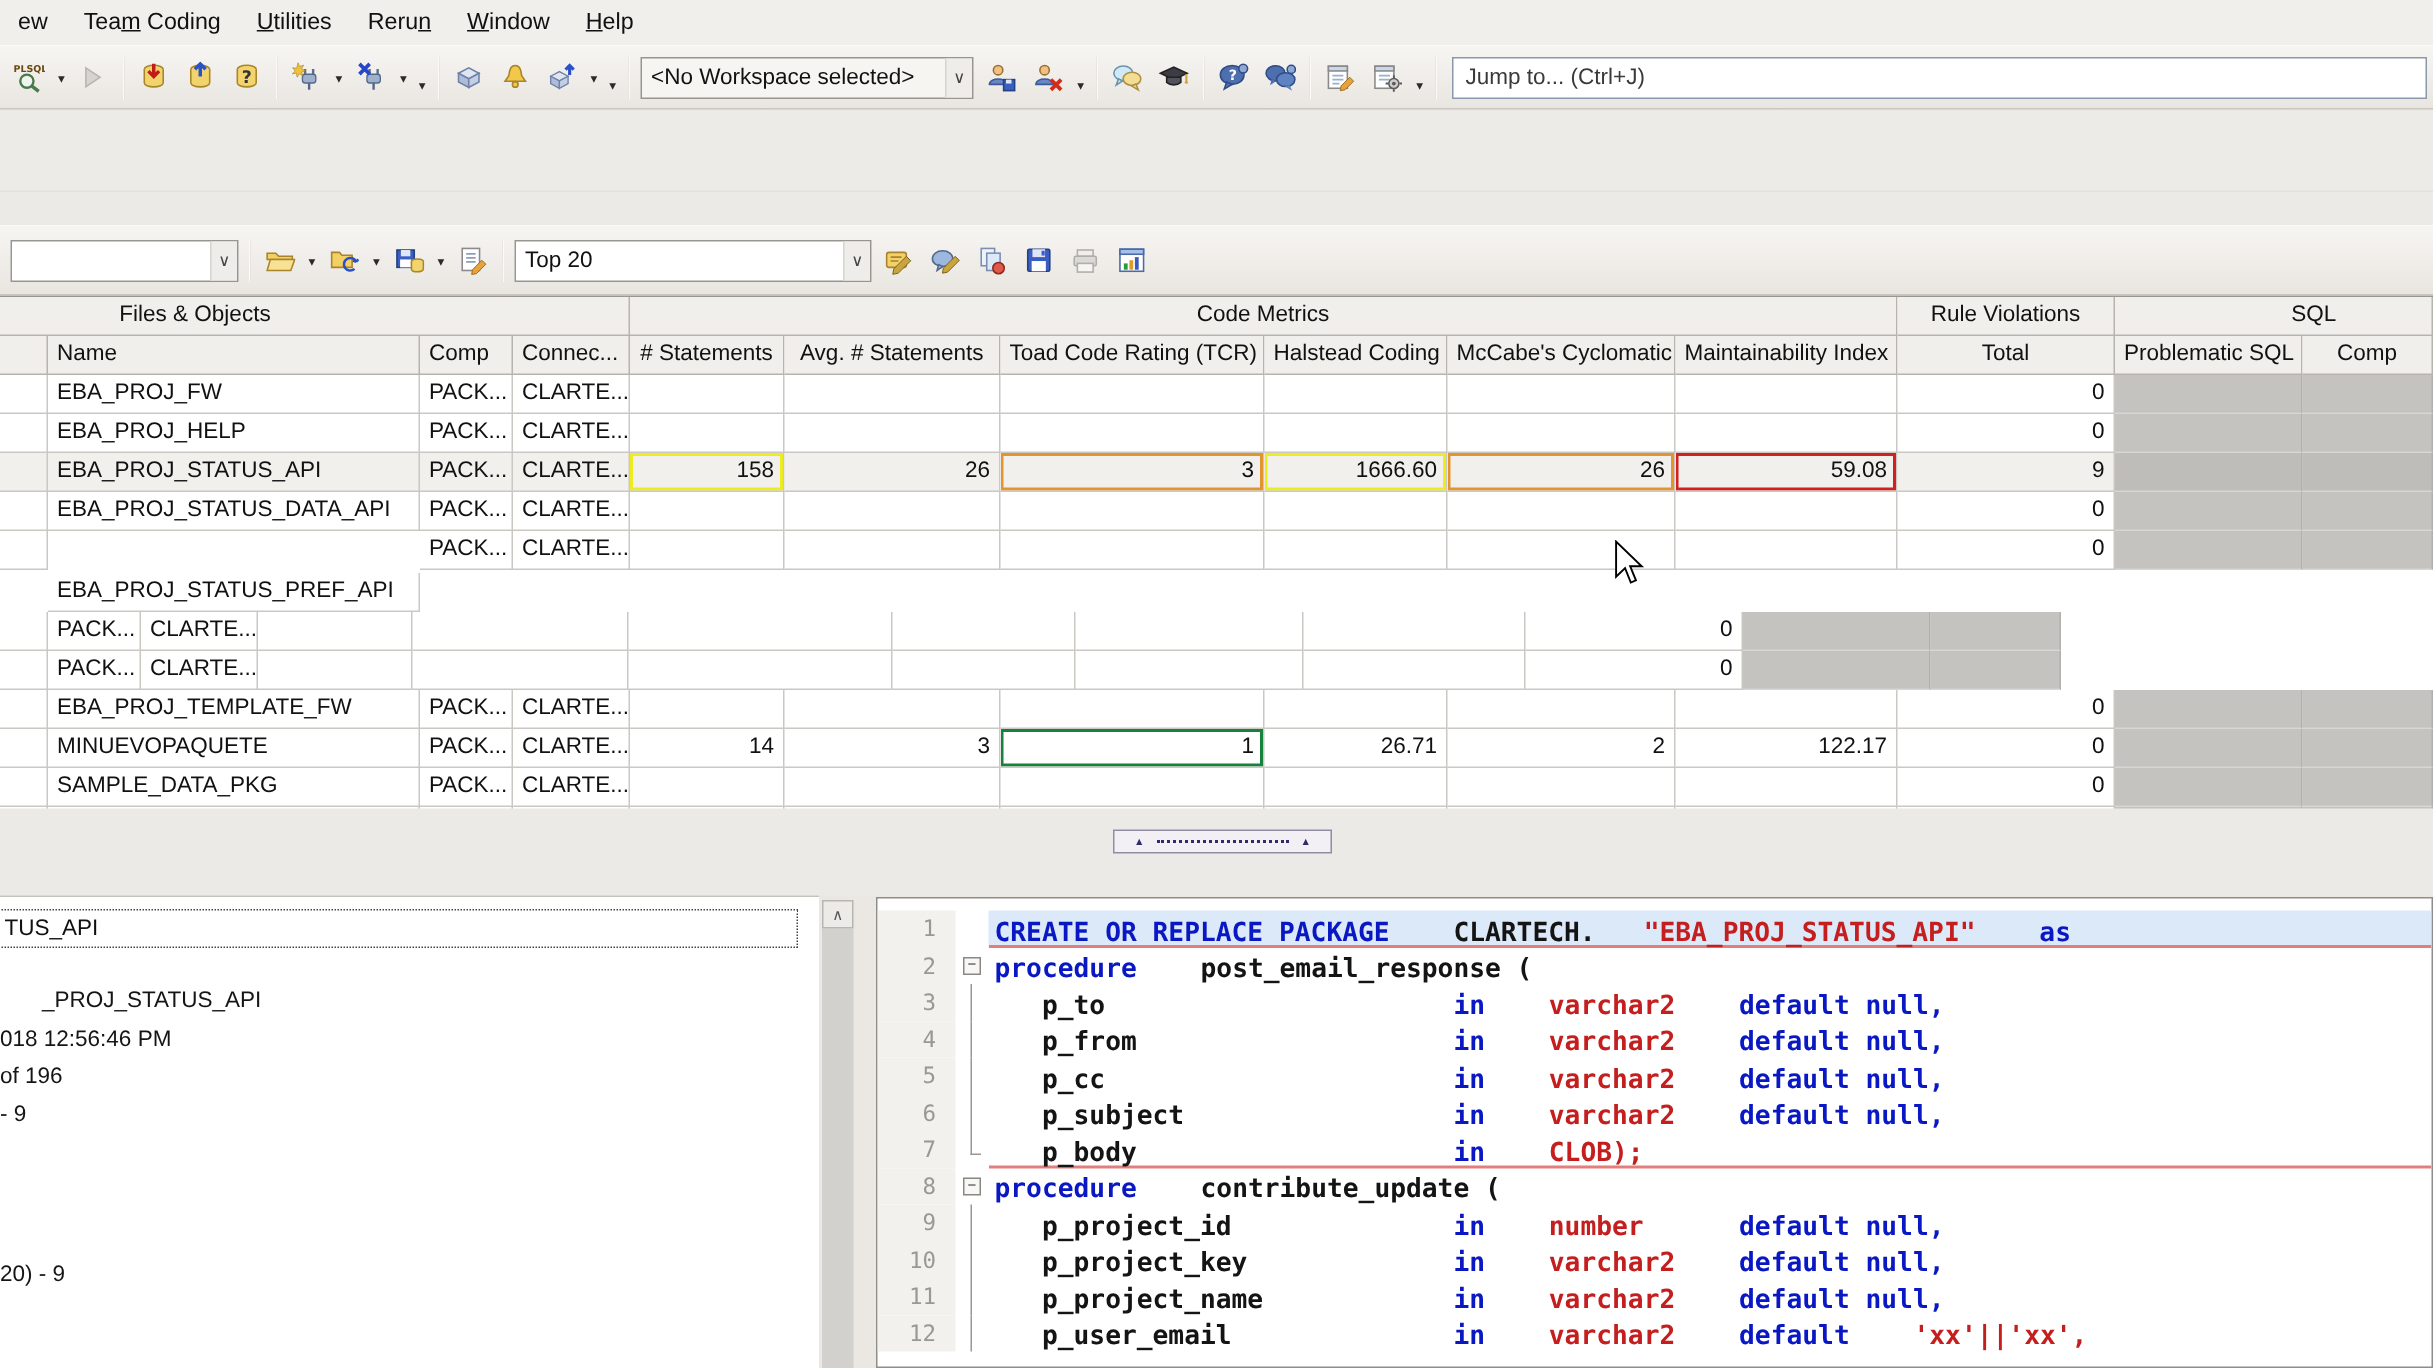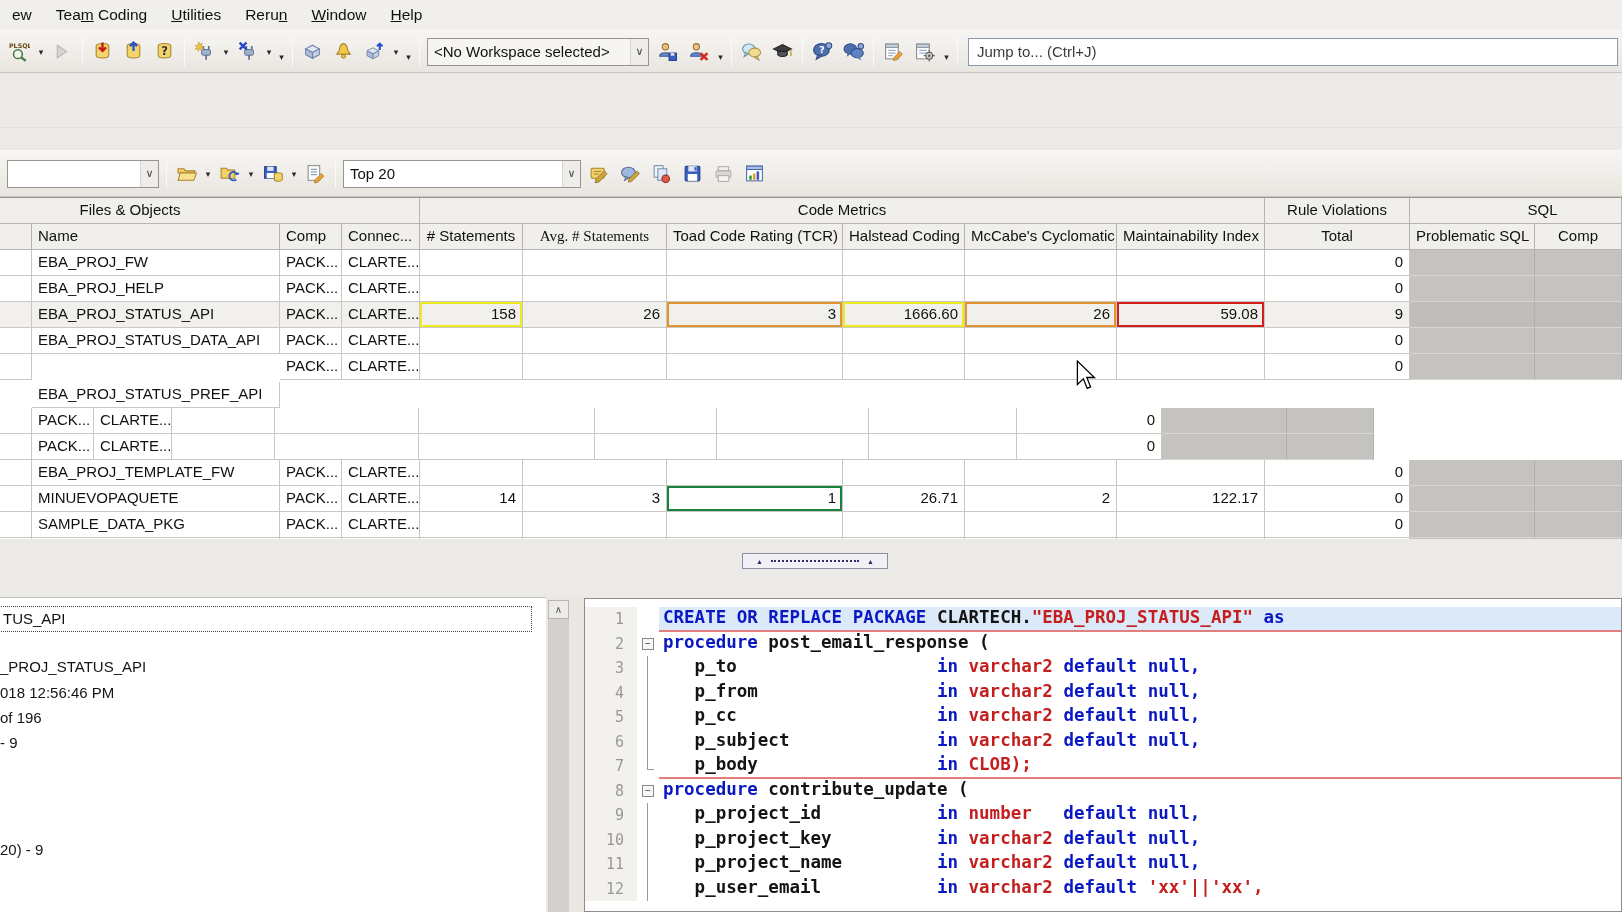--- a/index.html
+++ b/index.html
@@ -129,21 +129,21 @@
   .fold.box span {
     width:12px; height:12px; border:1px solid #8a8884; background:#f8f7f5;
     font-size:10px; line-height:10px; text-align:center; color:#333;
   }
   .fold.vline::after { content:''; position:absolute; left:10px; top:0; bottom:0; border-left:1px solid #9a9894; }
   .fold.vend::after  { content:''; position:absolute; left:10px; top:0; height:62%; width:6px;
                        border-left:1px solid #9a9894; border-bottom:1px solid #9a9894; }
   .code-text {
     flex:1; white-space:pre; padding-left:4px;
     font-family:"DejaVu Sans Mono", monospace; font-weight:bold; font-size:17.5px;
-    display:flex; align-items:flex-start;
+    display:flex; align-items:flex-end;gap:32px;
   }
   .code-row.hl  .code-text { background:#dce9f8; }
   .code-row.err .code-text { box-shadow:inset 0 -2px 0 #e37e7e; }
   .kw { color:#0a18c4; }
   .ty { color:#c41e1e; }
   .st { color:#c41e1e; }
   .id { color:#141414; }
 
   
   #mouse-cursor { position:absolute; left:1076px; top:360px; z-index:50; }
@@ -425,21 +425,21 @@
       <div class="g-cell g-head" style="width: 845px;">Code Metrics</div>
       <div class="g-cell g-head" style="width: 145px;">Rule Violations</div>
       <div class="g-cell g-head" style="width: 212px; padding-left: 60px;">SQL</div>
     </div>
     <div class="g-row">
       <div class="g-cell g-head" style="width: 32px;"></div>
       <div class="g-cell g-head g-left" style="width: 248px;">Name</div>
       <div class="g-cell g-head g-left" style="width: 62px;">Comp</div>
       <div class="g-cell g-head g-left" style="width: 78px;">Connec...</div>
       <div class="g-cell g-head" style="width: 103px;"># Statements</div>
-      <div class="g-cell g-head" style="width: 144px; font-family: Liberation Serif, serif;">Avg. # Statements</div>
+      <div class="g-cell g-head" style="width: 144px;">Avg. # Statements</div>
       <div class="g-cell g-head" style="width: 176px;">Toad Code Rating (TCR)</div>
       <div class="g-cell g-head" style="width: 122px;">Halstead Coding</div>
       <div class="g-cell g-head" style="width: 152px;">McCabe's Cyclomatic</div>
       <div class="g-cell g-head" style="width: 148px;">Maintainability Index</div>
       <div class="g-cell g-head" style="width: 145px;">Total</div>
       <div class="g-cell g-head" style="width: 125px;">Problematic SQL</div>
       <div class="g-cell g-head" style="width: 87px;">Comp</div>
     </div>
     <div class="g-row">
       <div class="g-cell g-left" style="width: 32px;"></div>
@@ -610,21 +610,21 @@
   <div id="split-grip">
     <span class="tri">▲</span>
     <span class="dots"></span>
     <span class="tri">▲</span>
   </div>
 </div>
 
 <div id="info-panel">
   <div id="info-tab">TUS_API</div>
   <div id="info-lines">
-      <div class="info-line" style="top: 60px;">_PROJ_STATUS_API</div>
+      <div class="info-line" style="top: 60px; padding-left: 28px;">_PROJ_STATUS_API</div>
       <div class="info-line" style="top: 86px;">018 12:56:46 PM</div>
       <div class="info-line" style="top: 111px;">of 196</div>
       <div class="info-line" style="top: 136px;">- 9</div>
       <div class="info-line" style="top: 243px;">20) - 9</div>
     </div>
 </div>
 
 <div id="info-scrollbar">
   <div id="info-scroll-up">∧</div>
 </div>

